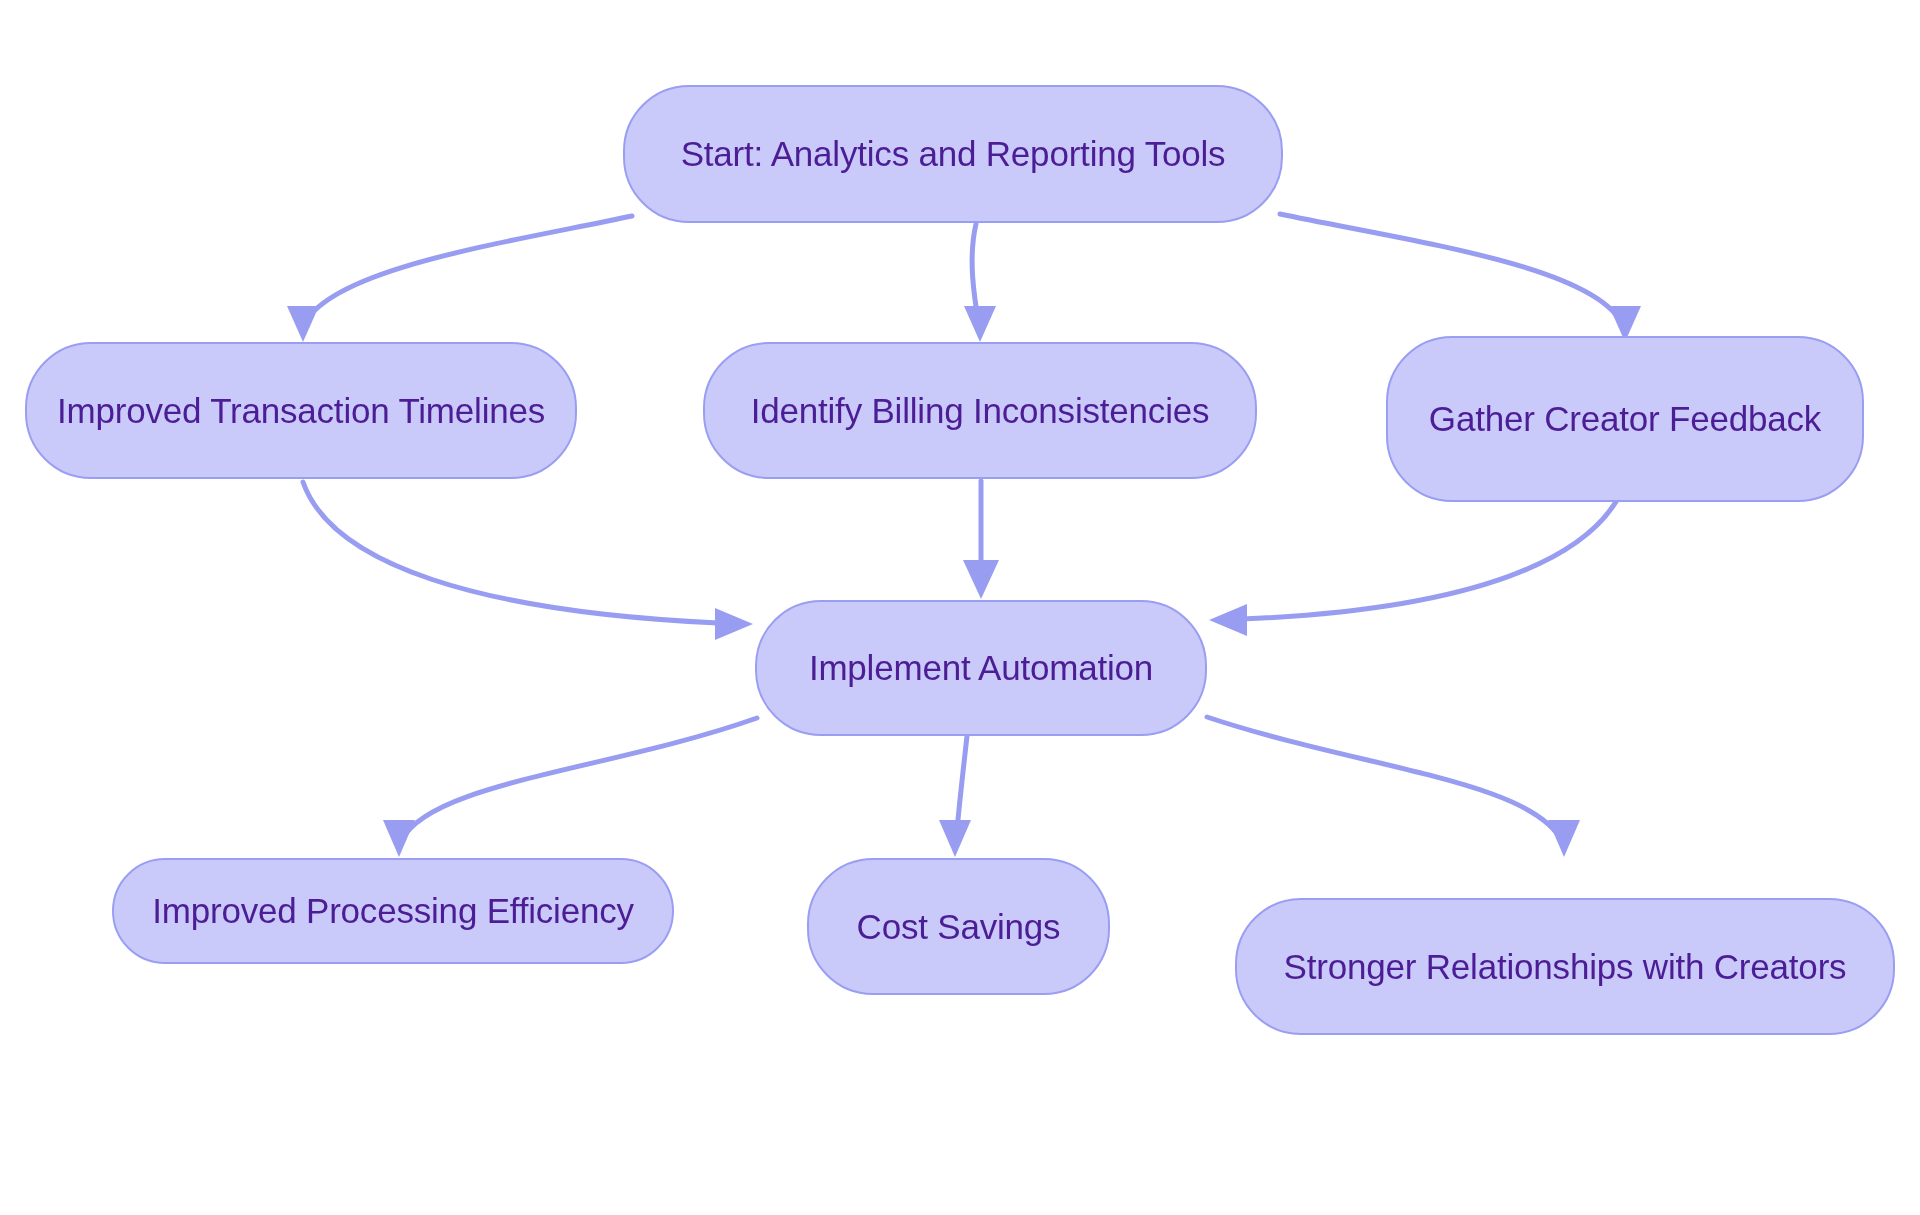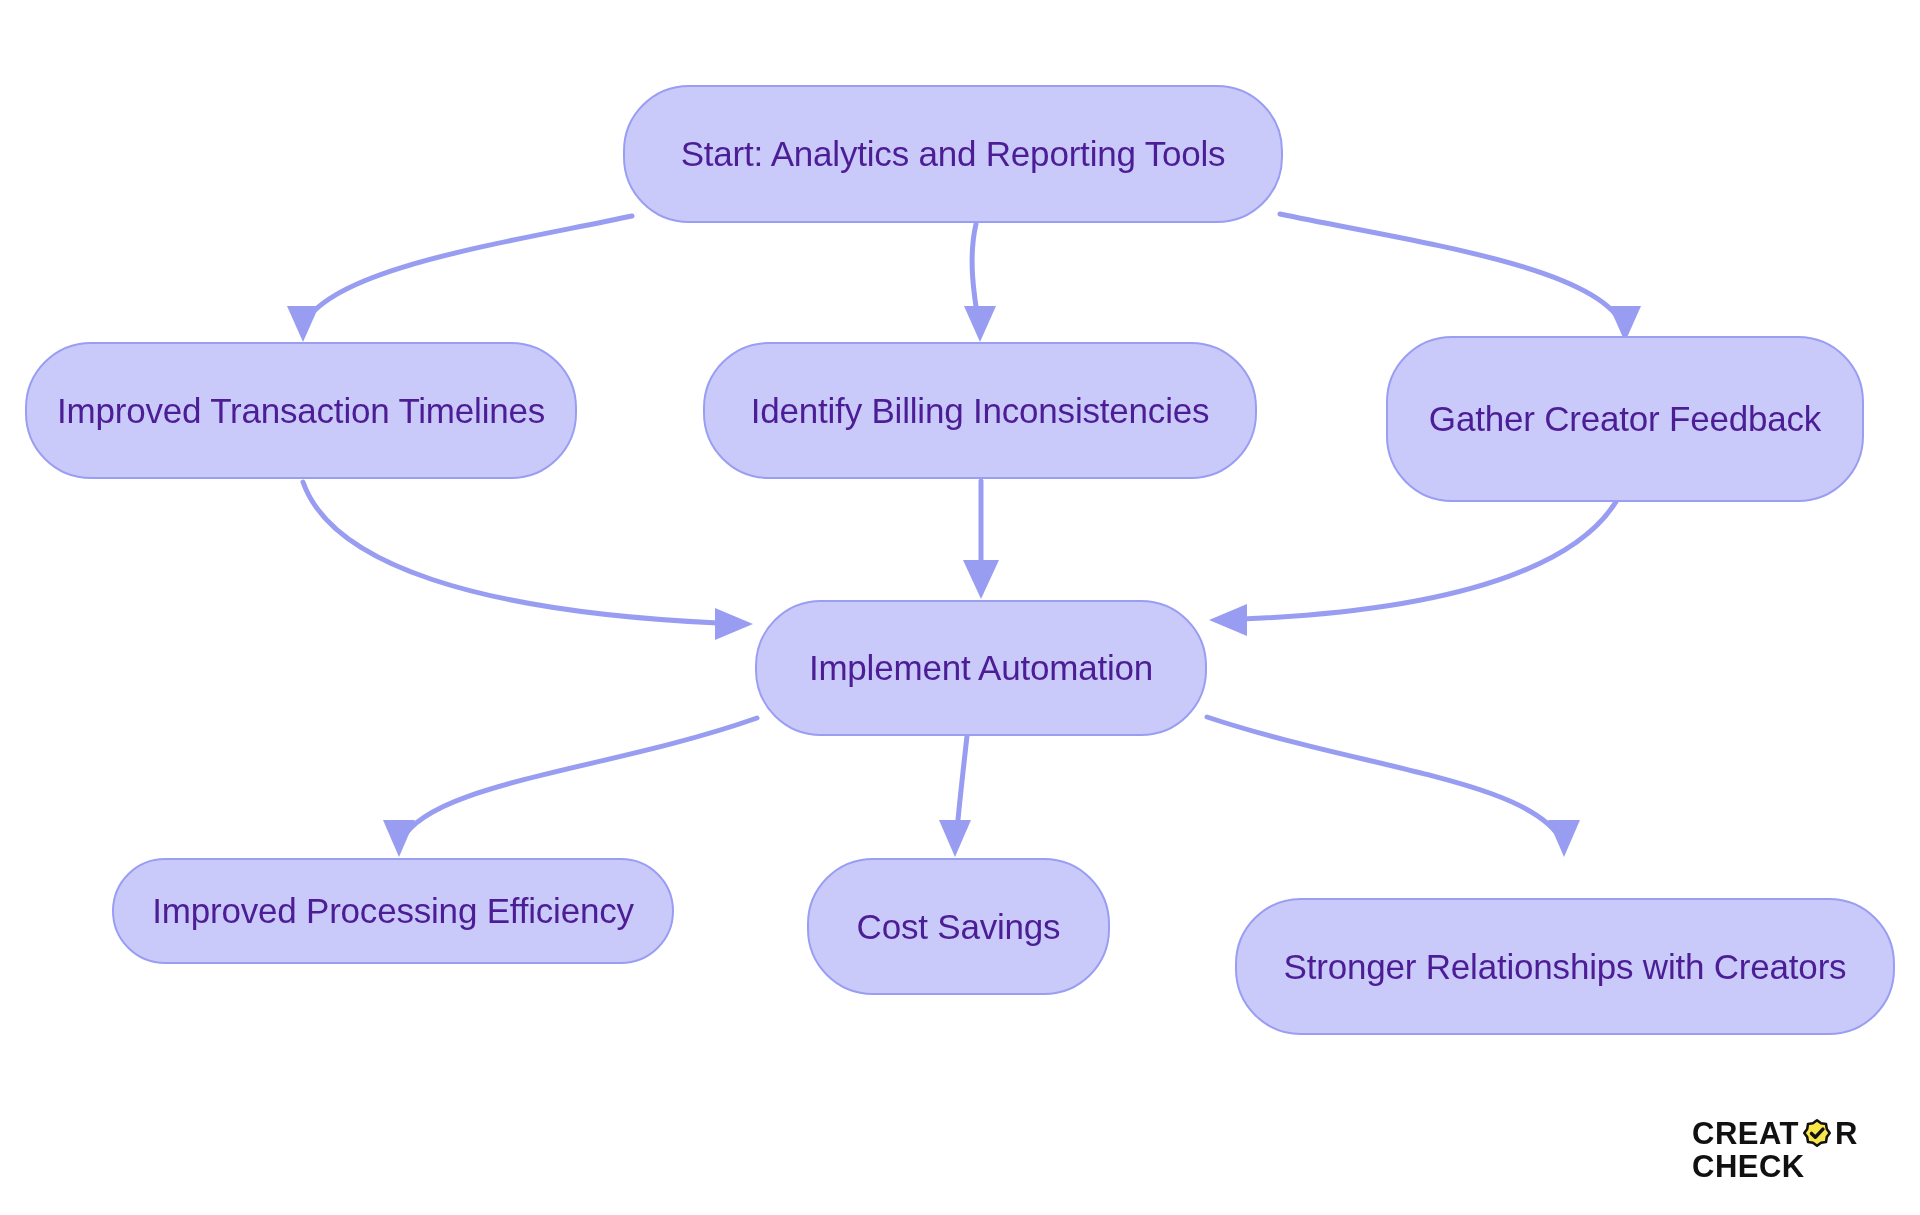--- a/index.html
+++ b/index.html
@@ -101,27 +101,14 @@
         <span>Improved Processing Efficiency</span>
       </div>
       <div class="node" style="left: 807px; top: 858px; width: 303px; height: 137px;">
         <span>Cost Savings</span>
       </div>
       <div class="node" style="left: 1235px; top: 858px; width: 660px; height: 137px; margin-top: 40px;">
         <span>Stronger Relationships with Creators</span>
       </div>
     </div>
 
-  <div class="logo">
-    <div class="line">
-      <span>CREAT</span>
-        <svg width="34" height="34" viewBox="-20 -20 40 40">
-        <polygon points="15,0 11.5,4.8 10.6,10.6 4.8,11.5 0,15 -4.8,11.5 -10.6,10.6 -11.5,4.8 -15,0 -11.5,-4.8 -10.6,-10.6 -4.8,-11.5 0,-15 4.8,-11.5 10.6,-10.6 11.5,-4.8" fill="#f8e64b" stroke="#111111" stroke-width="3" stroke-linejoin="round"></polygon>
-        <path d="M -6.5 0.5 L -2 5 L 7 -4.5" fill="none" stroke="#111111" stroke-width="4" stroke-linecap="round" stroke-linejoin="round"></path>
-      </svg>
-        <span>R</span>
-    </div>
-    <div class="line">
-      <span>CHECK</span>
-    </div>
-  </div>
 
 </div>
 
 </body></html>

